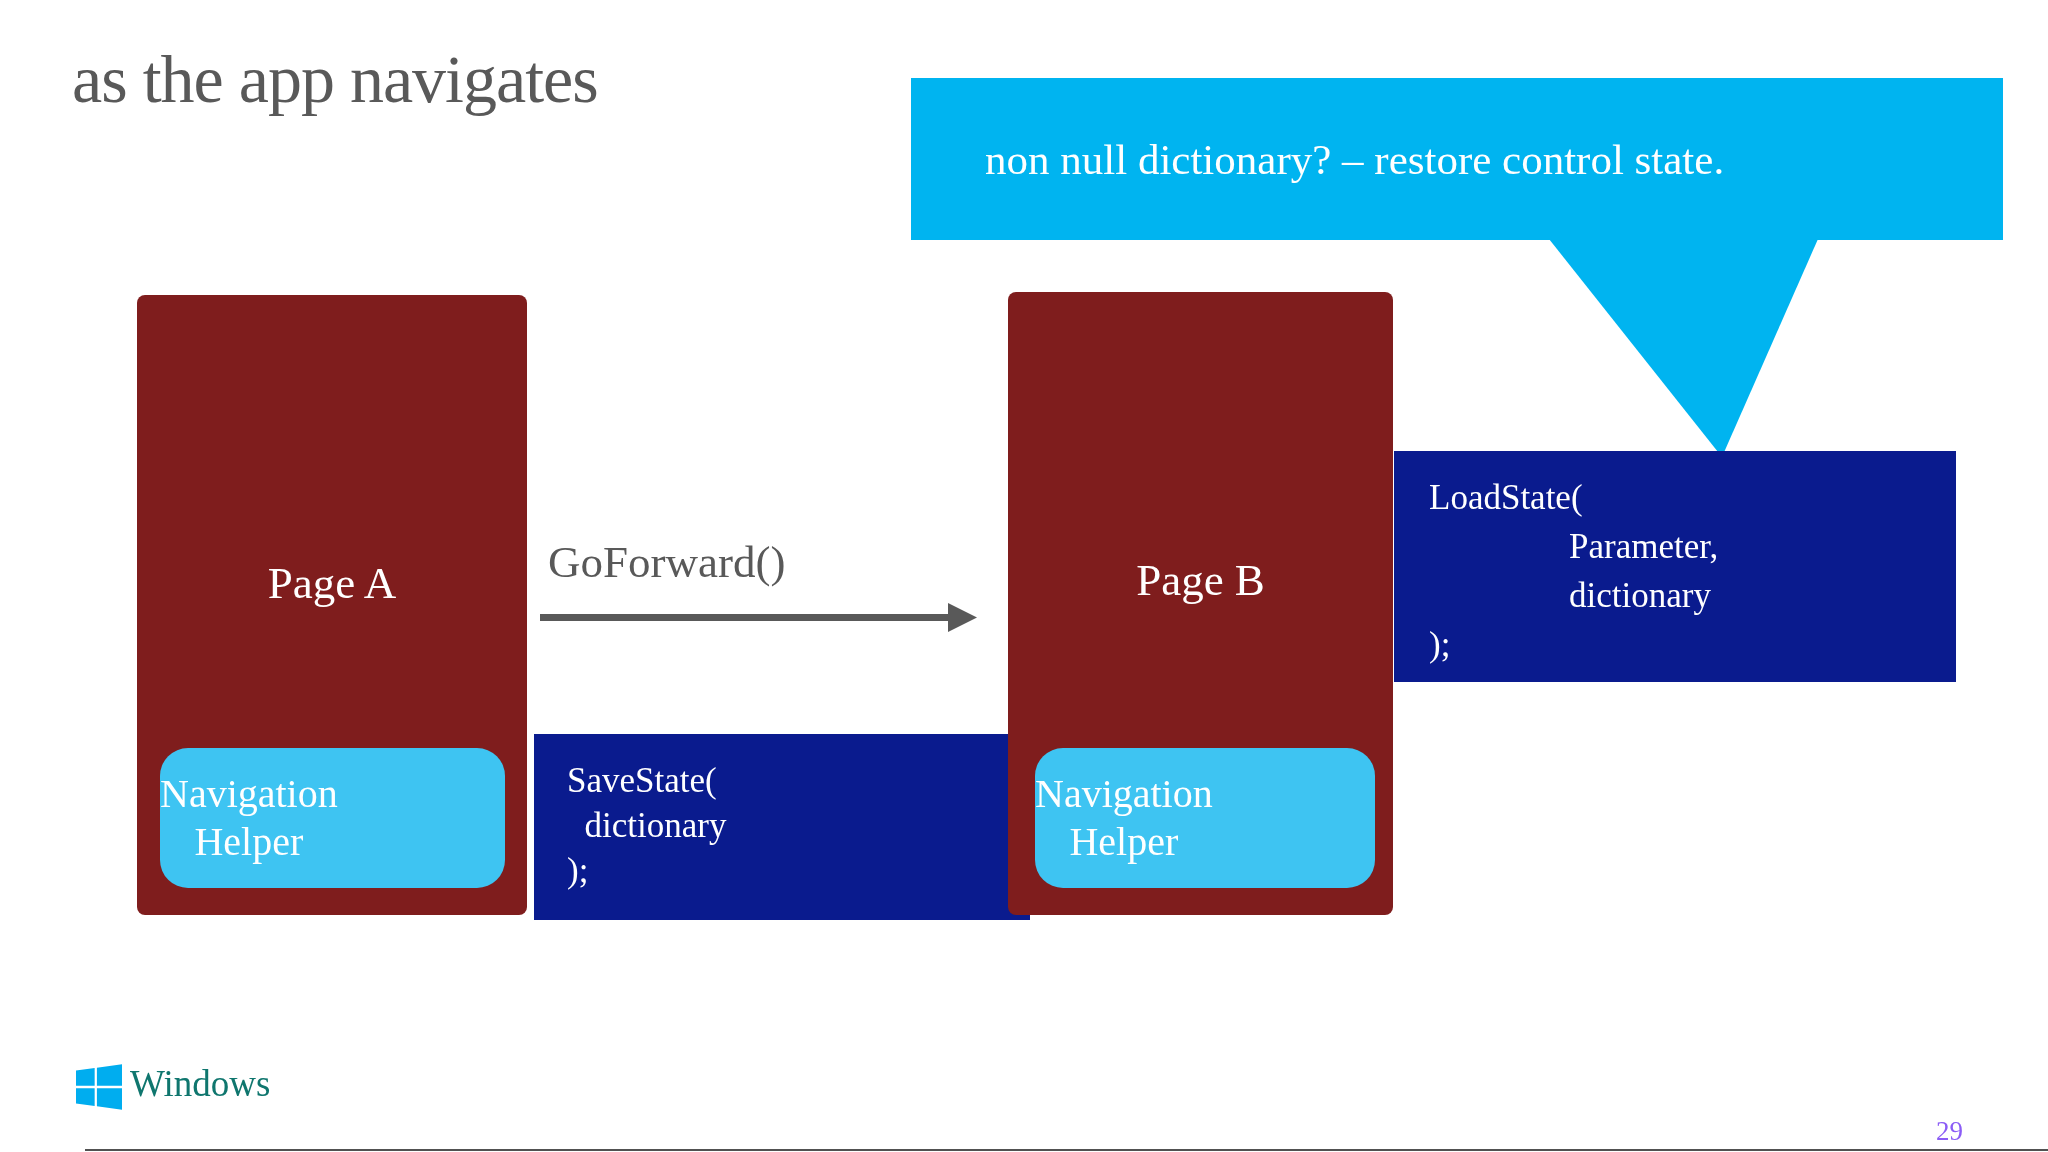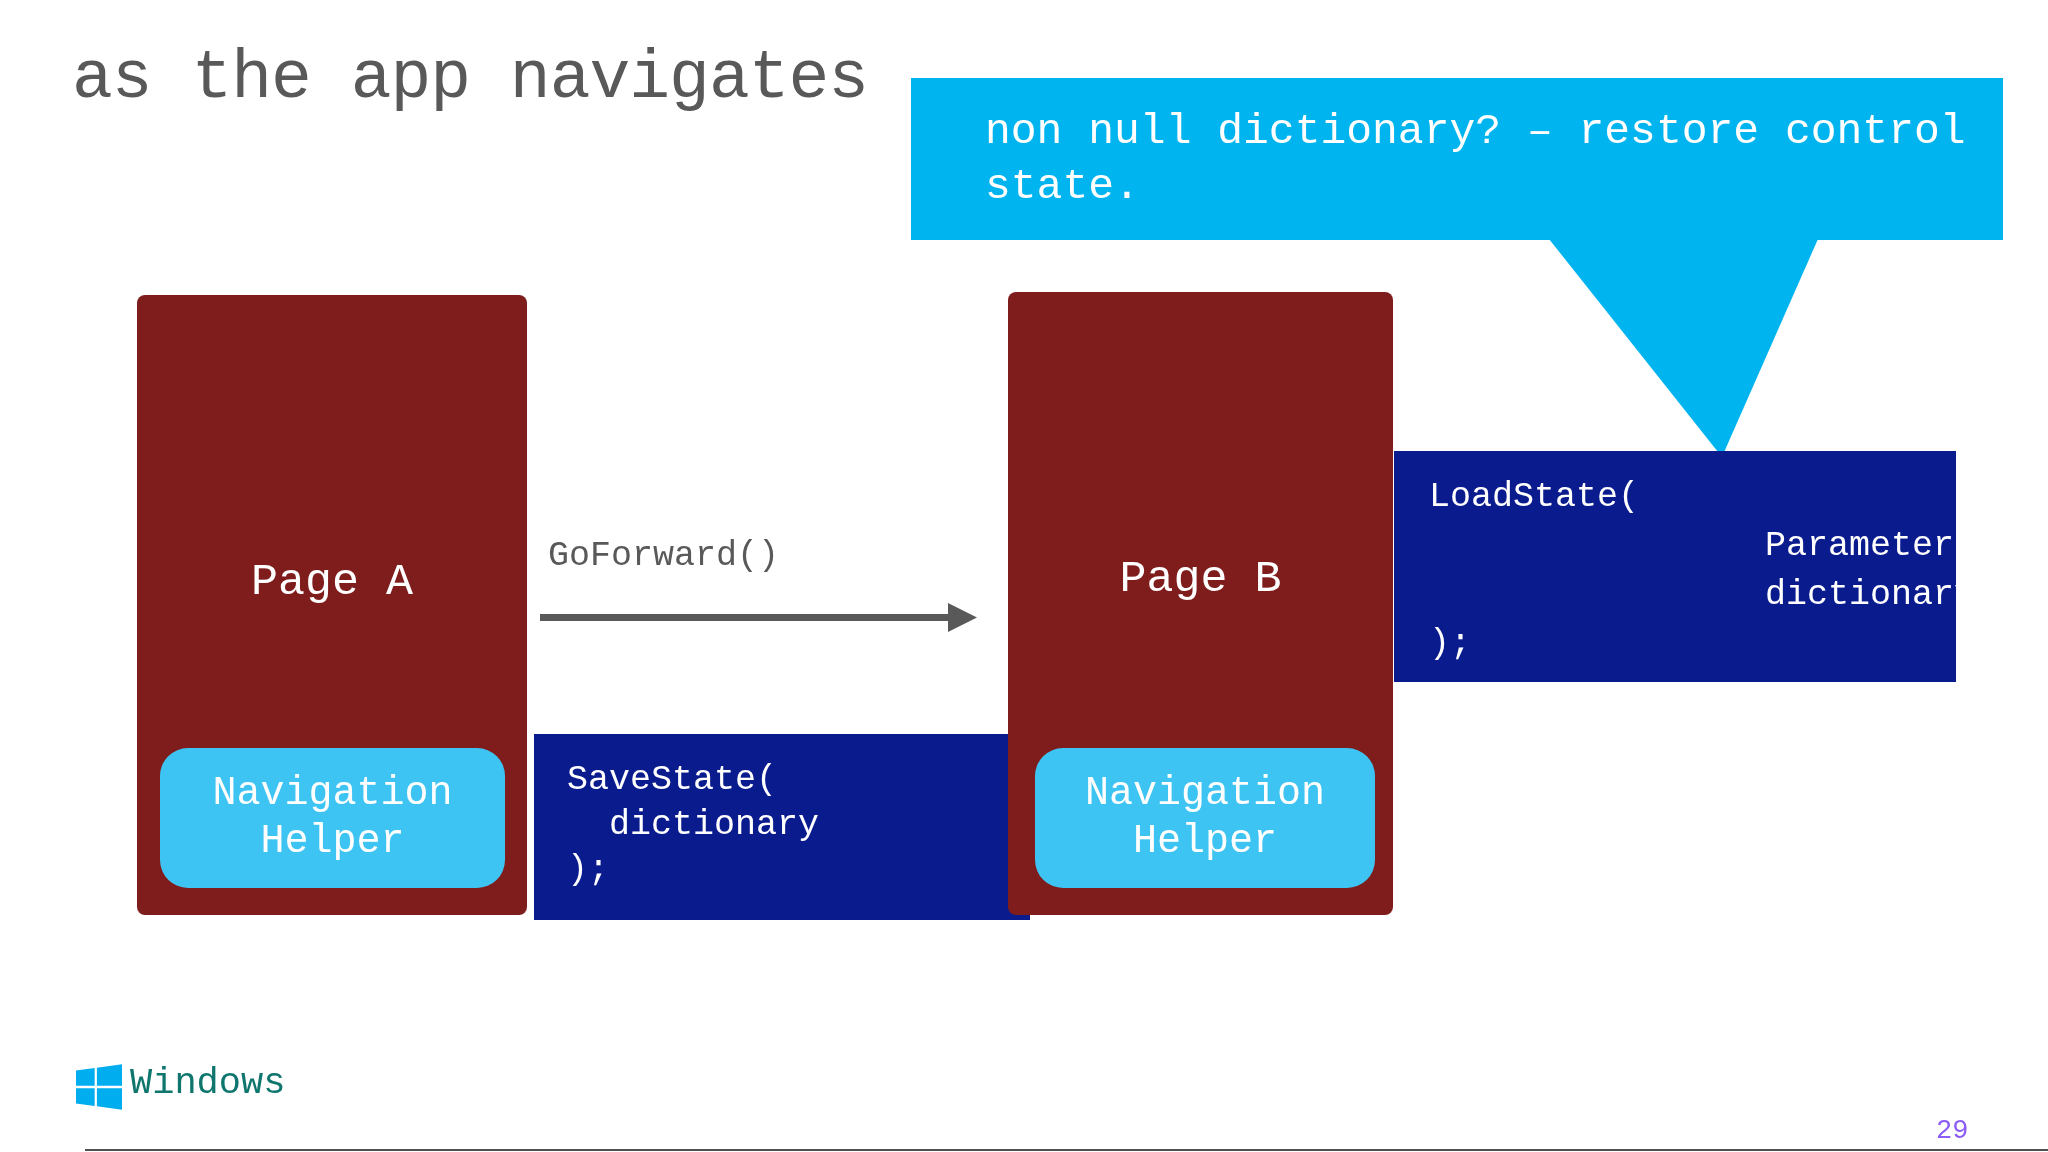--- a/index.html
+++ b/index.html
@@ -1,18 +1,18 @@
 <!DOCTYPE html>
 <html><head>
 <meta charset="utf-8">
 <style>
   html,body{margin:0;padding:0;background:#e8e8e8;}
   .slide{
     position:relative;width:2048px;height:1152px;background:#ffffff;
-    font-family:Liberation Mono, monospace;overflow:hidden;
+    font-family:Liberation Serif, serif;overflow:hidden;
   }
   .abs{position:absolute;}
   .slide-title{
     left:72px;top:40px;font-size:68px;font-weight:300;color:#595959;
     letter-spacing:-1px;
   }
   
   .callout{
     left:911px;top:78px;width:1092px;height:162px;background:#00B4F0;
     color:#ffffff;display:flex;flex-direction:column;justify-content:center;
@@ -28,27 +28,27 @@
     background:#7f1d1d;border-radius:8px;color:#ffffff;
   }
   .page-a{left:137px;top:295px;width:390px;height:620px;}
   .page-b{left:1008px;top:292px;width:385px;height:623px;}
   .page-label{
     position:absolute;left:0;width:100%;top:262px;text-align:center;
     font-size:45px;font-weight:300;color:#ffffff;
   }
   .nav-helper{
     position:absolute;background:#3EC4F2;border-radius:28px;color:#ffffff;
-    display:flex;align-items:center;justify-content:center;text-align:center;
+    display:flex;align-items:center;text-align:center;
     font-size:40px;line-height:48px;font-weight:300;white-space:pre-line;
   }
   .nav-helper-a{left:23px;top:453px;width:345px;height:140px;}
   .nav-helper-b{left:27px;top:456px;width:340px;height:140px;}
   
-  .goforward-label{left:548px;top:536px;font-size:35px;color:#595959;font-weight:300;}
+  .goforward-label{left:548px;top:536px;font-size:45px;color:#595959;font-weight:300;}
   .arrow-line{left:540px;top:614px;width:410px;height:7px;background:#595959;}
   .arrow-head{
     left:948px;top:603px;width:29px;height:29px;background:#595959;
     clip-path:polygon(0 0,100% 50%,0 100%);
   }
   
   .code-box{
     background:#0A1B8E;color:#ffffff;white-space:pre;box-sizing:border-box;
     font-weight:300;
   }

